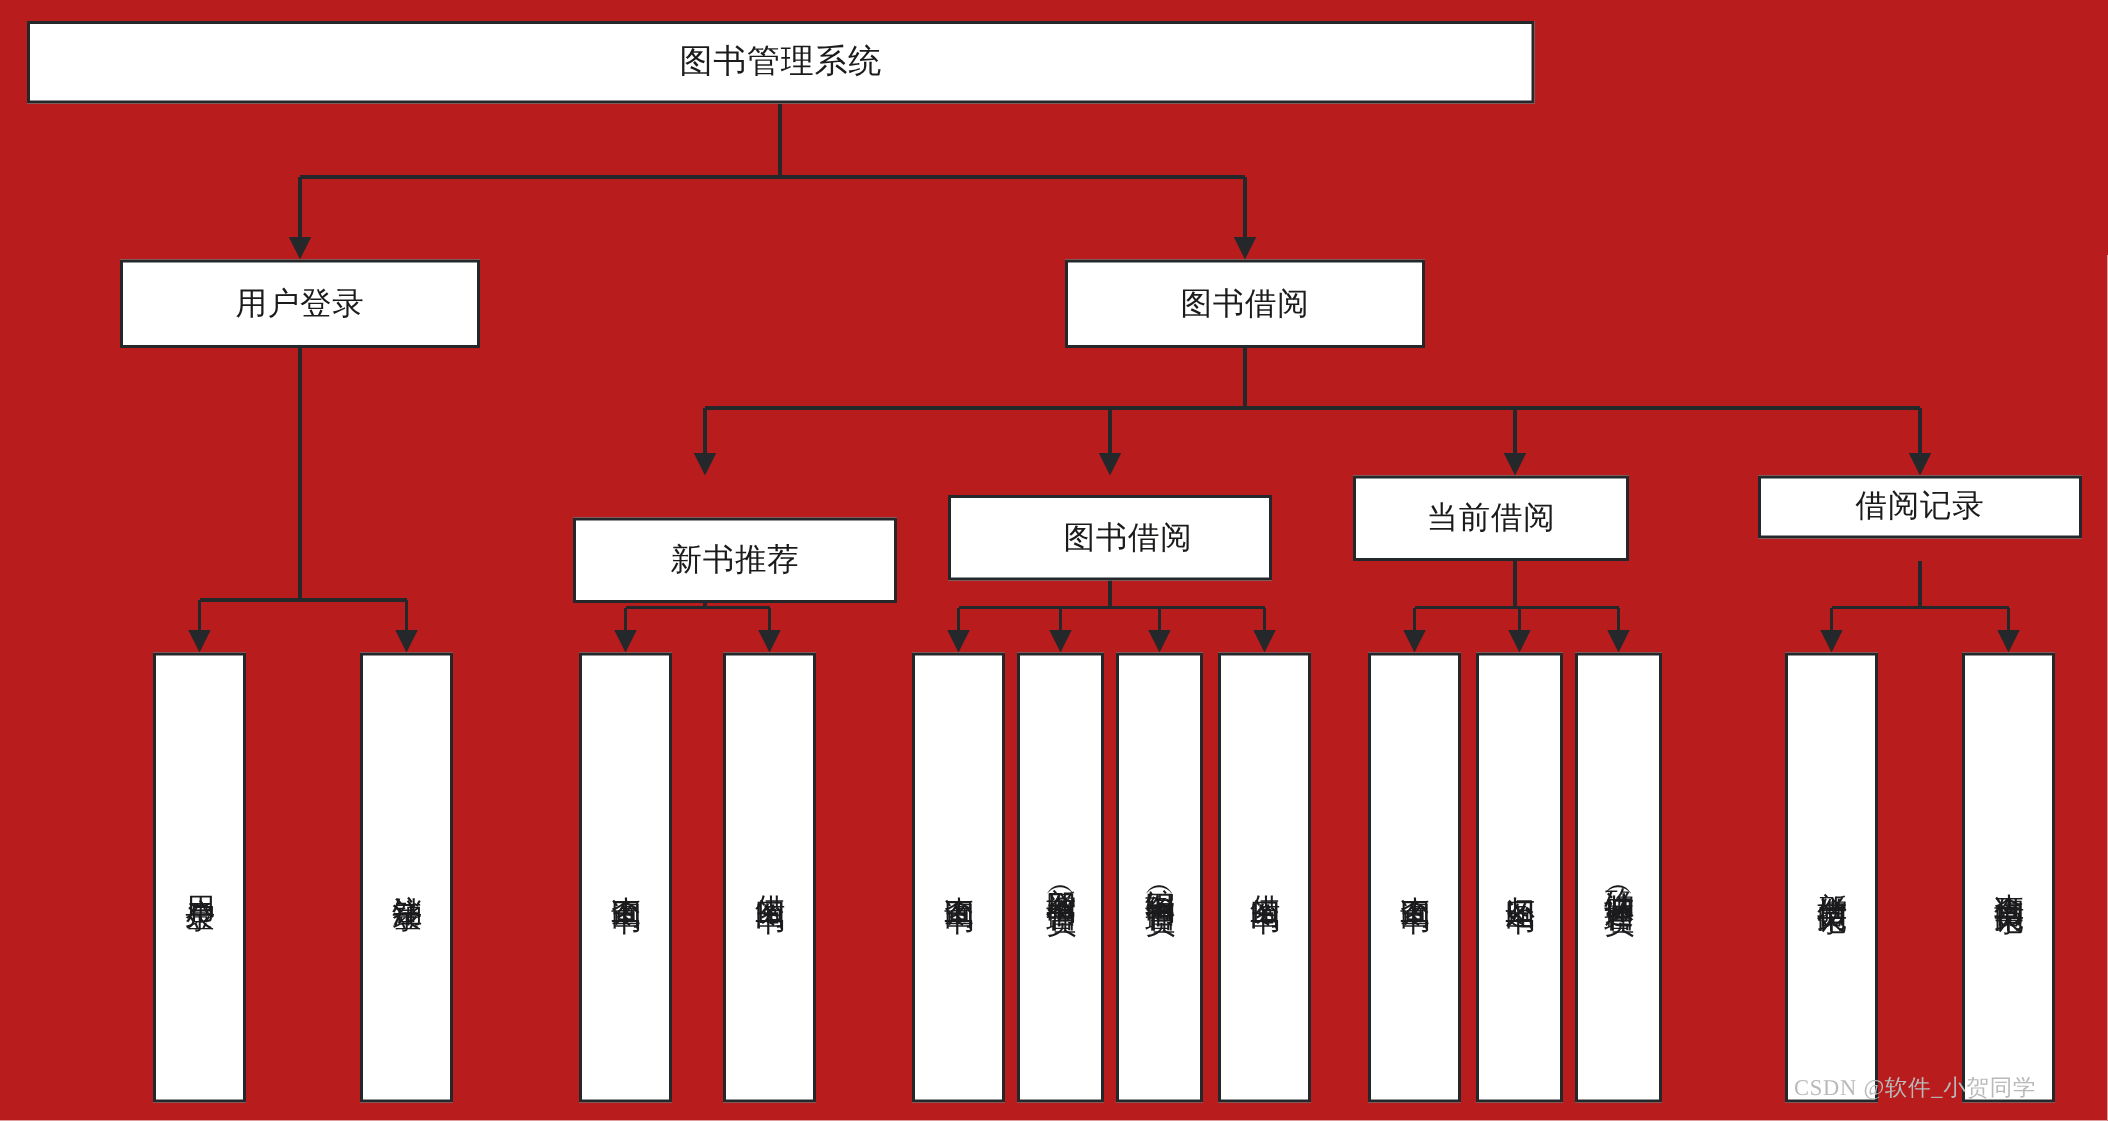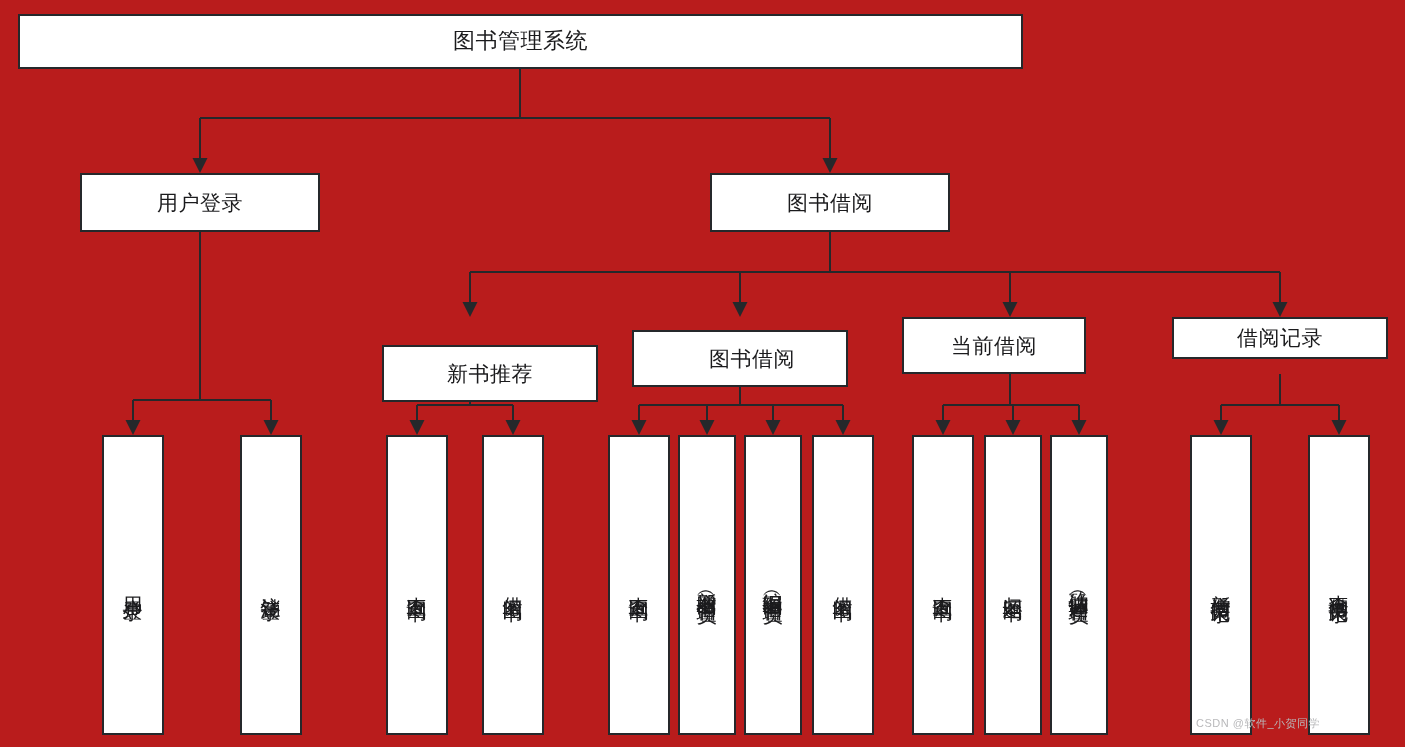--- a/index.html
+++ b/index.html
@@ -44,25 +44,25 @@
     writing-mode: vertical-rl;
     text-orientation: upright;
     font-size: 20px;
     letter-spacing: 2px;
     line-height: 1.0;
     white-space: nowrap;
   }
   .node.root .label { font-size: 22px; }
   .watermark {
     position: absolute;
-    font-size: 11px;
+    font-size: 15px;
     color: #b9b9bb;
     white-space: nowrap;
     letter-spacing: 0.5px;
-    font-family: Liberation Sans, sans-serif;
+    font-family: Liberation Serif, serif;
   }
 </style>
 </head>
 <body>
 
 <div id="canvas">
   <svg id="edges" viewBox="0 0 1405 747">
       <line x1="520" y1="69" x2="520" y2="118" stroke="#25282b" stroke-width="2.6" shape-rendering="crispEdges"></line>
       <line x1="200" y1="118" x2="830" y2="118" stroke="#25282b" stroke-width="2.6" shape-rendering="crispEdges"></line>
       <line x1="200" y1="118" x2="200" y2="160" stroke="#25282b" stroke-width="2.6" shape-rendering="crispEdges"></line>

